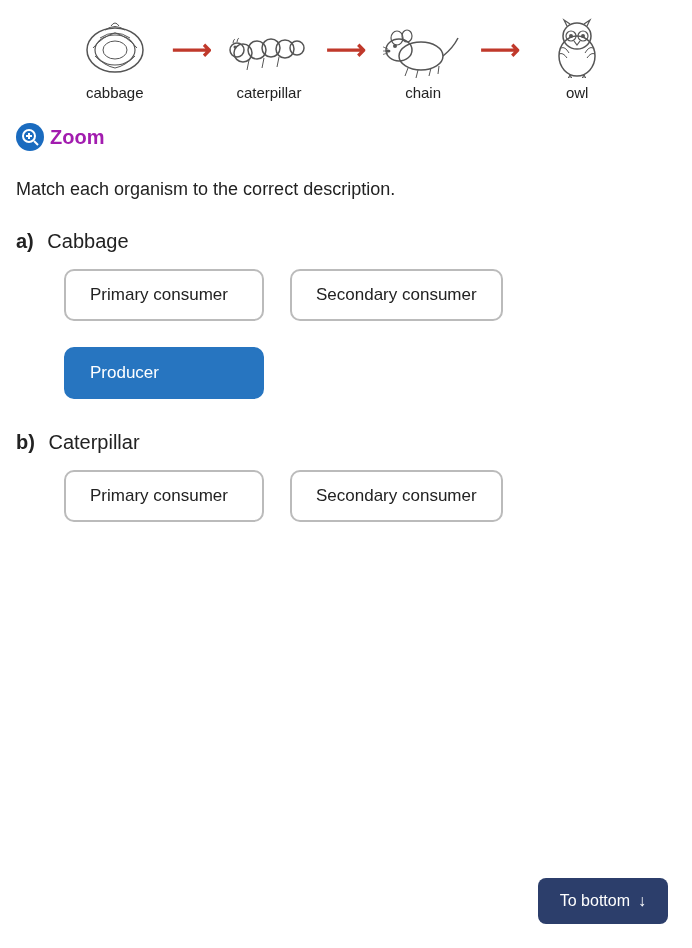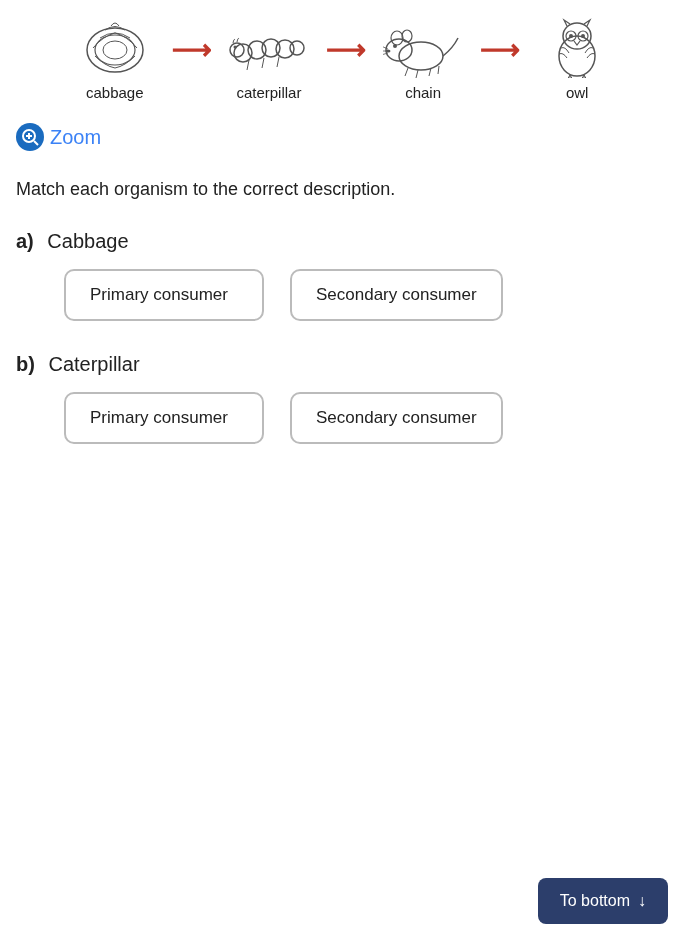--- a/index.html
+++ b/index.html
@@ -52,23 +52,23 @@
       display: flex;
       align-items: center;
       gap: 6px;
     }
     .zoom-btn {
       display: flex;
       align-items: center;
       gap: 6px;
       background: none;
       border: none;
-      color: #3b82f6;
+      color: #a21caf;
       font-size: 20px;
-      font-weight: normal;
+      font-weight: bold;
       cursor: pointer;
       text-decoration: none;
     }
     .zoom-icon {
       width: 28px;
       height: 28px;
       background: #1a6bbf;
       border-radius: 50%;
       display: flex;
       align-items: center;
@@ -262,20 +262,21 @@
 </div>
 
 <div class="question-section">
   <div class="question-label">
     <strong>a)</strong>
     <span>Cabbage</span>
   </div>
   <div class="options-grid">
     <button class="option-btn">Primary consumer</button>
     <button class="option-btn">Secondary consumer</button>
+    <button class="option-btn selected">Producer</button>
   </div>
 </div>
 
 <div class="question-section">
   <div class="question-label">
     <strong>b)</strong>
     <span>Caterpillar</span>
   </div>
   <div class="options-grid">
     <button class="option-btn">Primary consumer</button>

